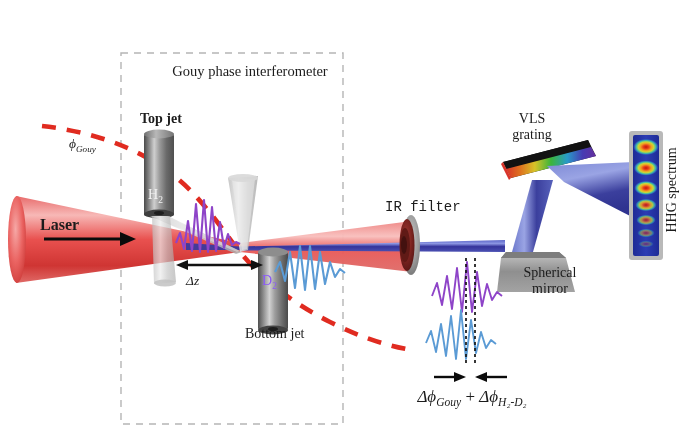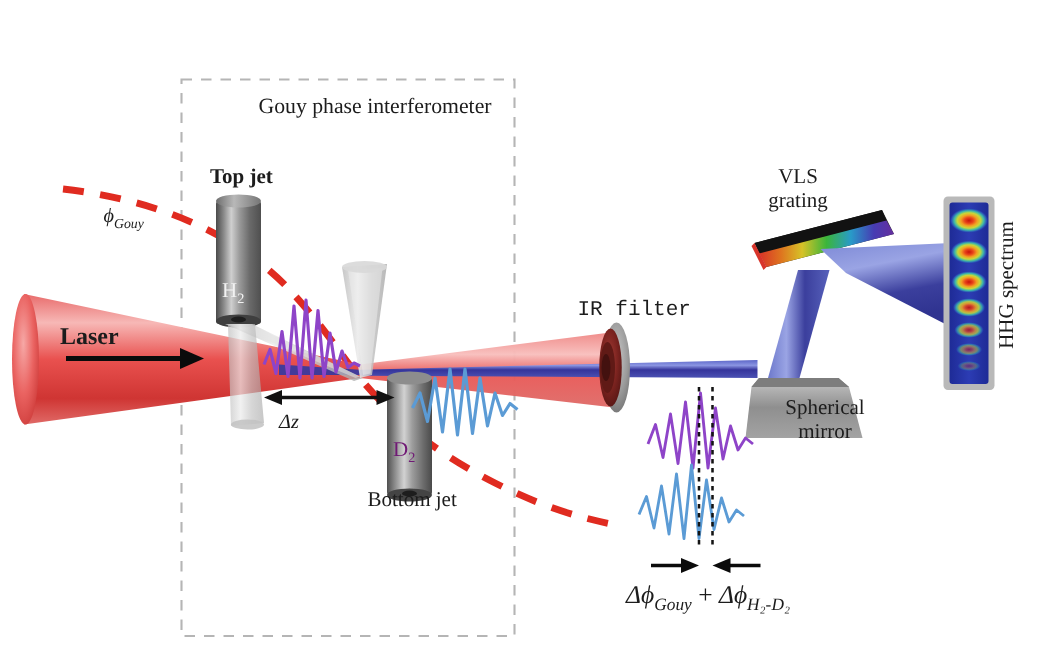--- a/index.html
+++ b/index.html
@@ -29,21 +29,21 @@
   sub{font-size:.68em;}
 
   #lbl-title{left:250px;top:63px;font-size:14.5px;}
   #lbl-topjet{left:140px;top:111px;font-size:14px;font-weight:bold;}
   #lbl-bottomjet{left:245px;top:326px;font-size:14px;}
   #lbl-laser{left:40px;top:216px;font-size:16px;font-weight:700;
              font-family:"Liberation Serif","DejaVu Serif",serif;}
   #lbl-gouy{left:57px;top:136px;font-size:13.5px;margin-left:12px;}
   #lbl-dz{left:186px;top:273px;font-size:13.5px;}
   #lbl-h2{left:148px;top:163px;font-size:14px;color:#f2f2f2;margin-top:24px;}
-  #lbl-d2{left:262px;top:293px;font-size:14px;color:#701a75;}
+  #lbl-d2{left:262px;top:273px;font-size:14px;color:#8b5cf6;}
   #lbl-irfilter{left:385px;top:200px;font-size:14px;font-family:Liberation Mono, monospace;}
   #lbl-vls{left:532px;top:111px;font-size:14px;text-align:center;transform:translateX(-50%);}
   #lbl-sph{left:550px;top:265px;font-size:14px;text-align:center;transform:translateX(-50%);}
   #lbl-phase{left:472px;top:387px;font-size:17px;text-align:center;transform:translateX(-50%);}
   #lbl-hhg{
     left:672px;top:190px;font-size:14px;
     transform:translate(-50%,-50%) rotate(-90deg);
     transform-origin:center center;
   }
 </style>

